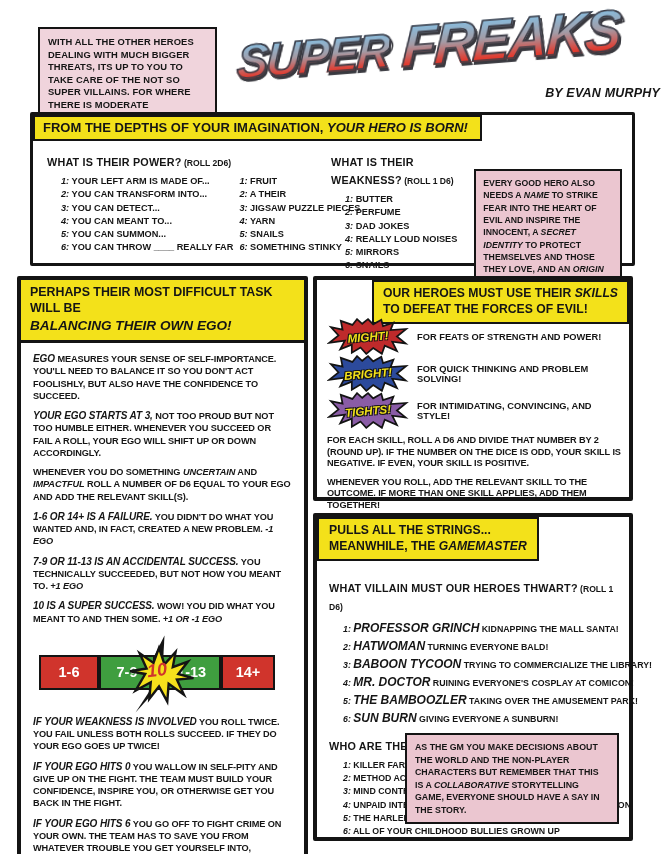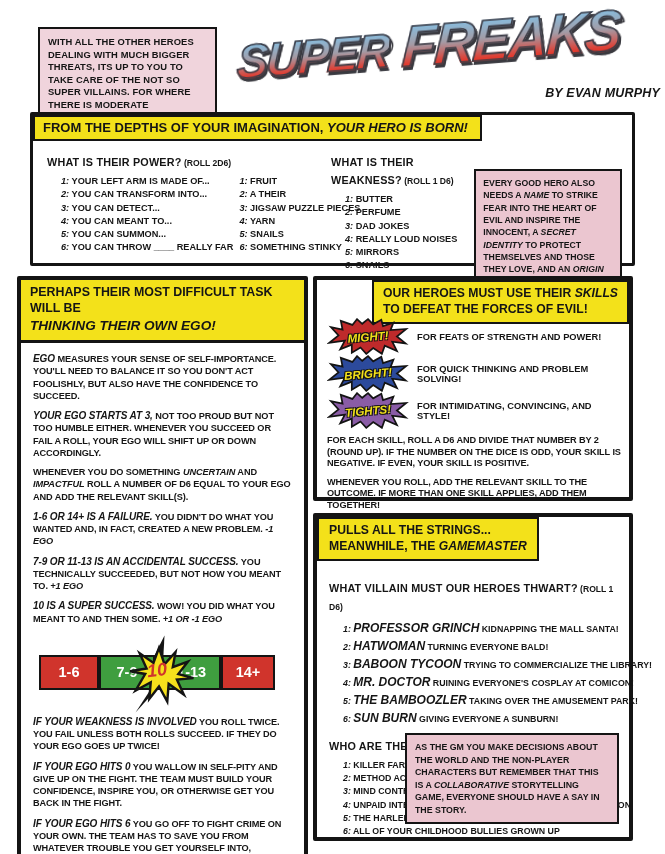--- a/index.html
+++ b/index.html
@@ -148,21 +148,21 @@
       </div>
       <div class="note-box hero-note">
         <span>EVERY GOOD HERO ALSO NEEDS A </span><span class="em">NAME</span><span> TO STRIKE FEAR INTO THE HEART OF EVIL AND INSPIRE THE INNOCENT, A </span><span class="em">SECRET IDENTITY</span><span> TO PROTECT THEMSELVES AND THOSE THEY LOVE, AND AN </span><span class="em">ORIGIN STORY</span><span> OF HOW THEY GOT THEIR POWERS AND BECAME WHO THEY ARE TODAY.</span>
       </div>
     </div>
   </div>
 
   <div class="panel panel-ego">
     <div class="banner ego-banner">
       <div>PERHAPS THEIR MOST DIFFICULT TASK WILL BE</div>
-      <div class="em l2">THINKING THEIR OWN EGO!</div>
+      <div class="em l2">BALANCING THEIR OWN EGO!</div>
     </div>
     <div class="ego-content">
       <p><span class="lead">EGO</span><span> MEASURES YOUR SENSE OF SELF-IMPORTANCE. YOU'LL NEED TO BALANCE IT SO YOU DON'T ACT FOOLISHLY, BUT ALSO HAVE THE CONFIDENCE TO SUCCEED.</span></p>
       <p><span class="lead">YOUR EGO STARTS AT 3,</span><span> NOT TOO PROUD BUT NOT TOO HUMBLE EITHER. WHENEVER YOU SUCCEED OR FAIL A ROLL, YOUR EGO WILL SHIFT UP OR DOWN ACCORDINGLY.</span></p>
       <p><span>WHENEVER YOU DO SOMETHING </span><span class="em">UNCERTAIN</span><span> AND </span><span class="em">IMPACTFUL</span><span> ROLL A NUMBER OF D6 EQUAL TO YOUR EGO AND ADD THE RELEVANT SKILL(S).</span></p>
       <p><span class="lead">1-6 OR 14+ IS A FAILURE.</span><span> YOU DIDN'T DO WHAT YOU WANTED AND, IN FACT, CREATED A NEW PROBLEM. </span><span class="tail">-1 EGO</span></p>
       <p><span class="lead">7-9 OR 11-13 IS AN ACCIDENTAL SUCCESS.</span><span> YOU TECHNICALLY SUCCEEDED, BUT NOT HOW YOU MEANT TO. </span><span class="tail">+1 EGO</span></p>
       <p><span class="lead">10 IS A SUPER SUCCESS.</span><span> WOW! YOU DID WHAT YOU MEANT TO AND THEN SOME. </span><span class="tail">+1 OR -1 EGO</span></p>
 
       <div class="ego-scale">

